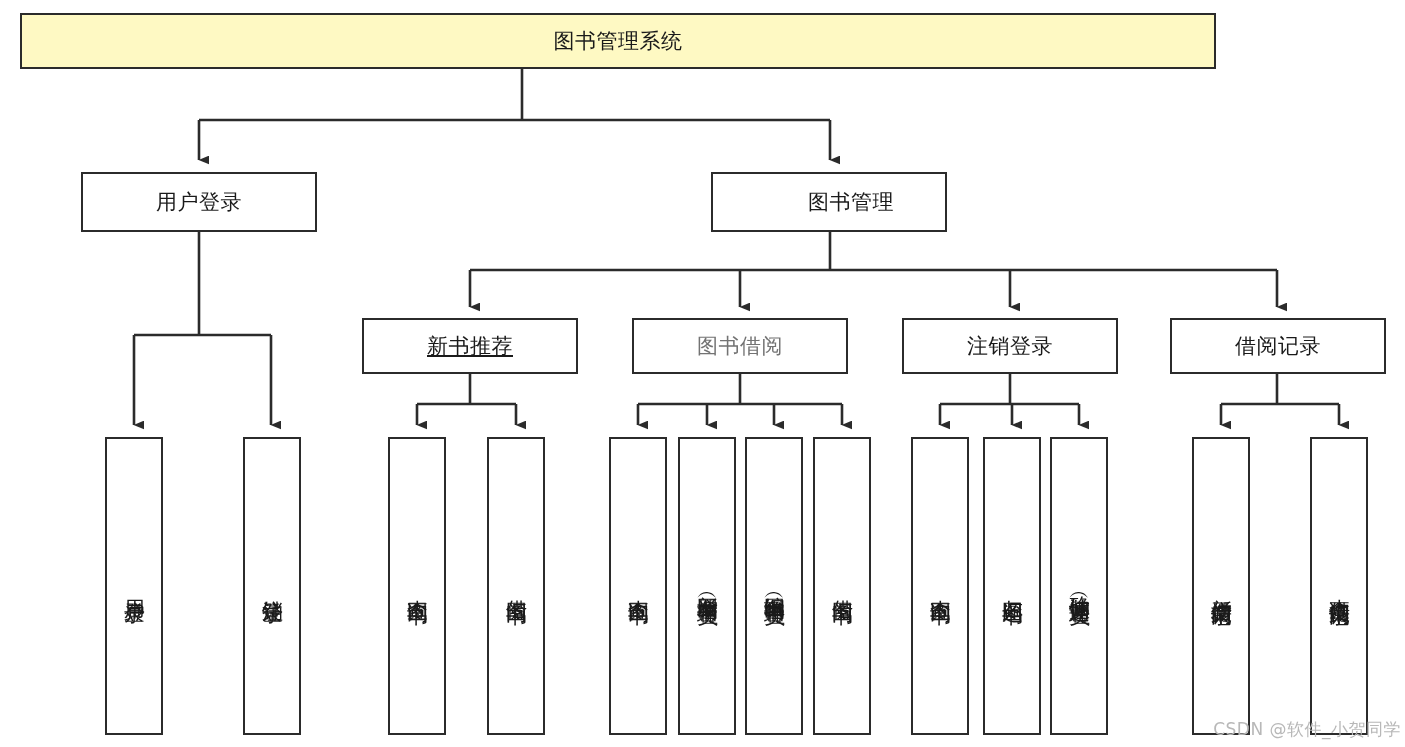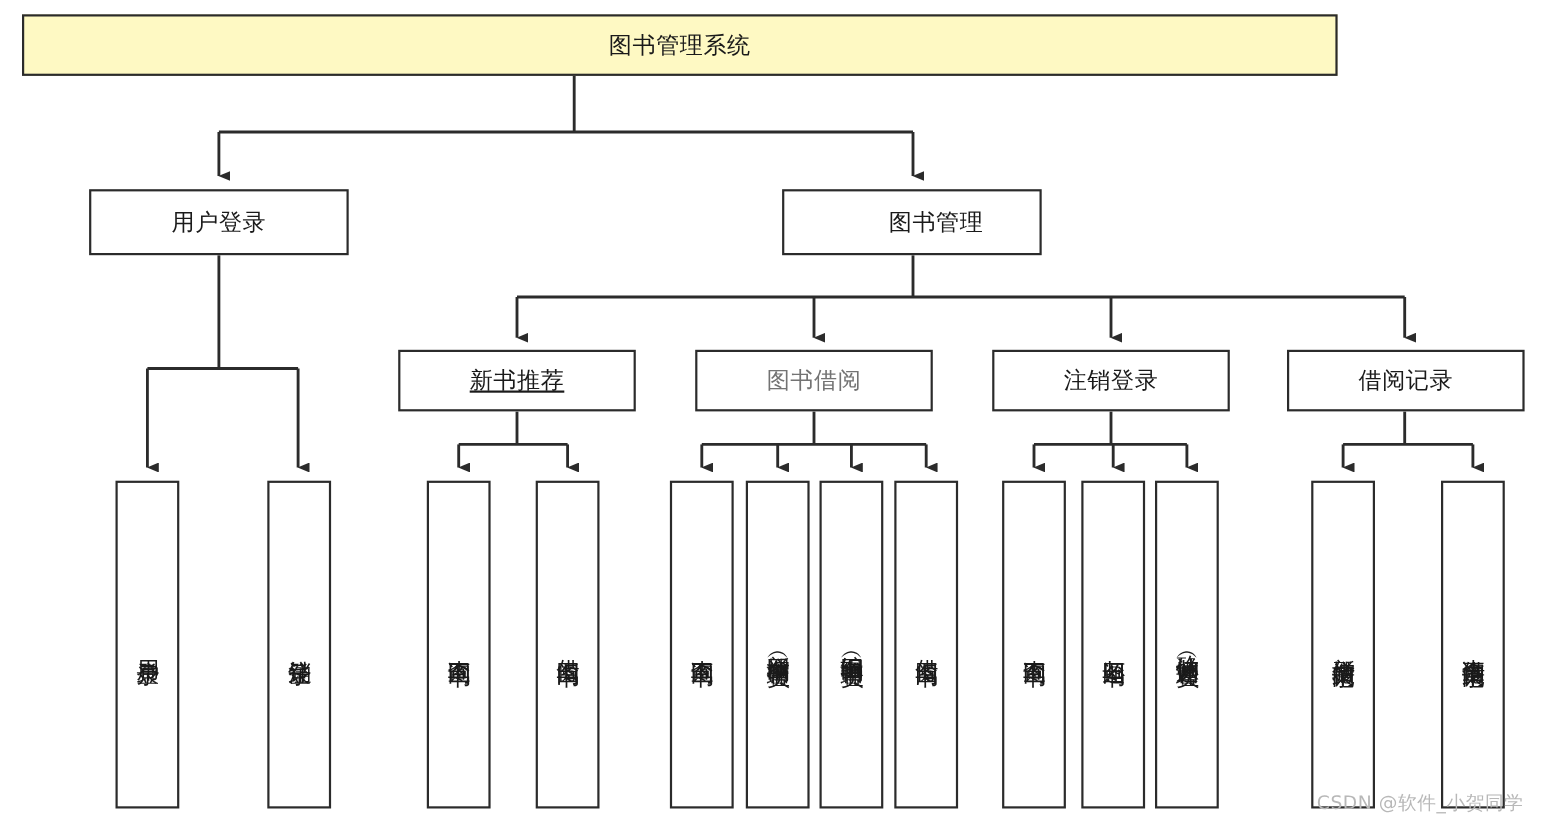--- a/index.html
+++ b/index.html
@@ -41,21 +41,21 @@
   .leaf .node-label {
     writing-mode: vertical-rl;
     text-orientation: upright;
     font-size: 21px;
     letter-spacing: 1.5px;
     line-height: 1;
     white-space: normal;
   }
   .watermark {
     position: absolute;
-    right: 20px;
+    right: 4px;
     bottom: 6px;
     color: #b8b8b8;
     font-size: 17px;
     letter-spacing: 0.5px;
     z-index: 5;
     white-space: nowrap;
   }
 </style>
 </head>
 <body>

